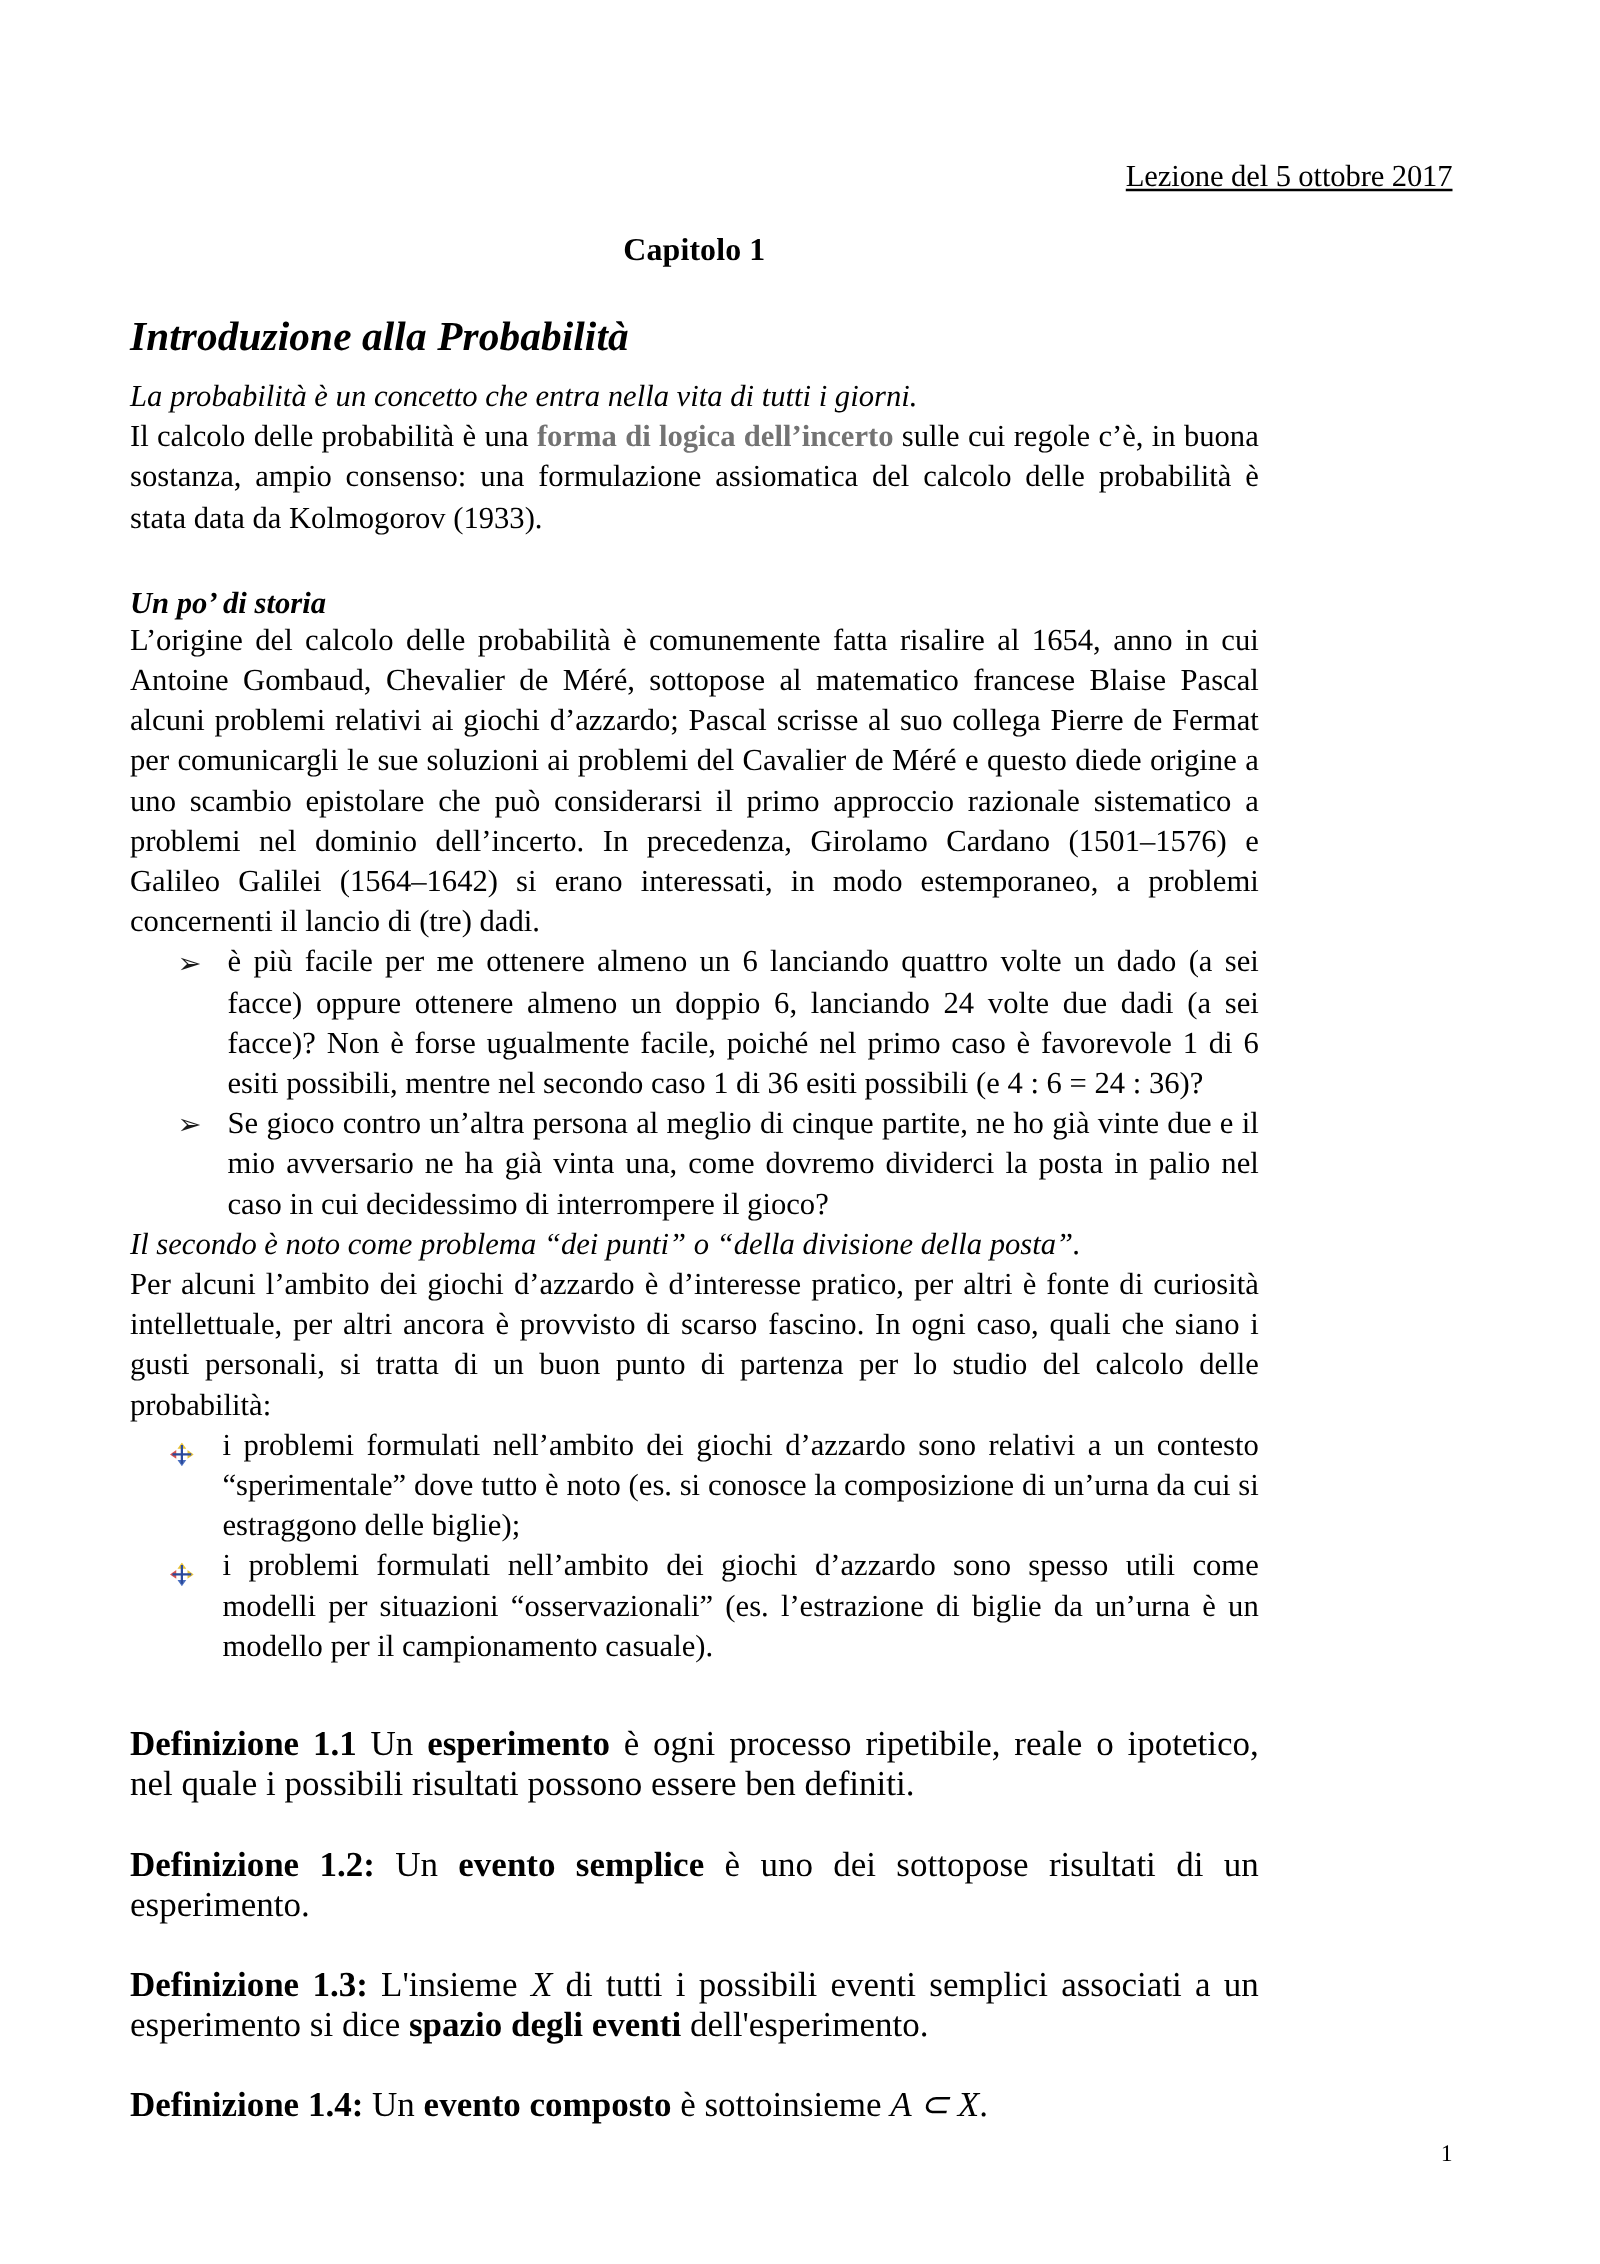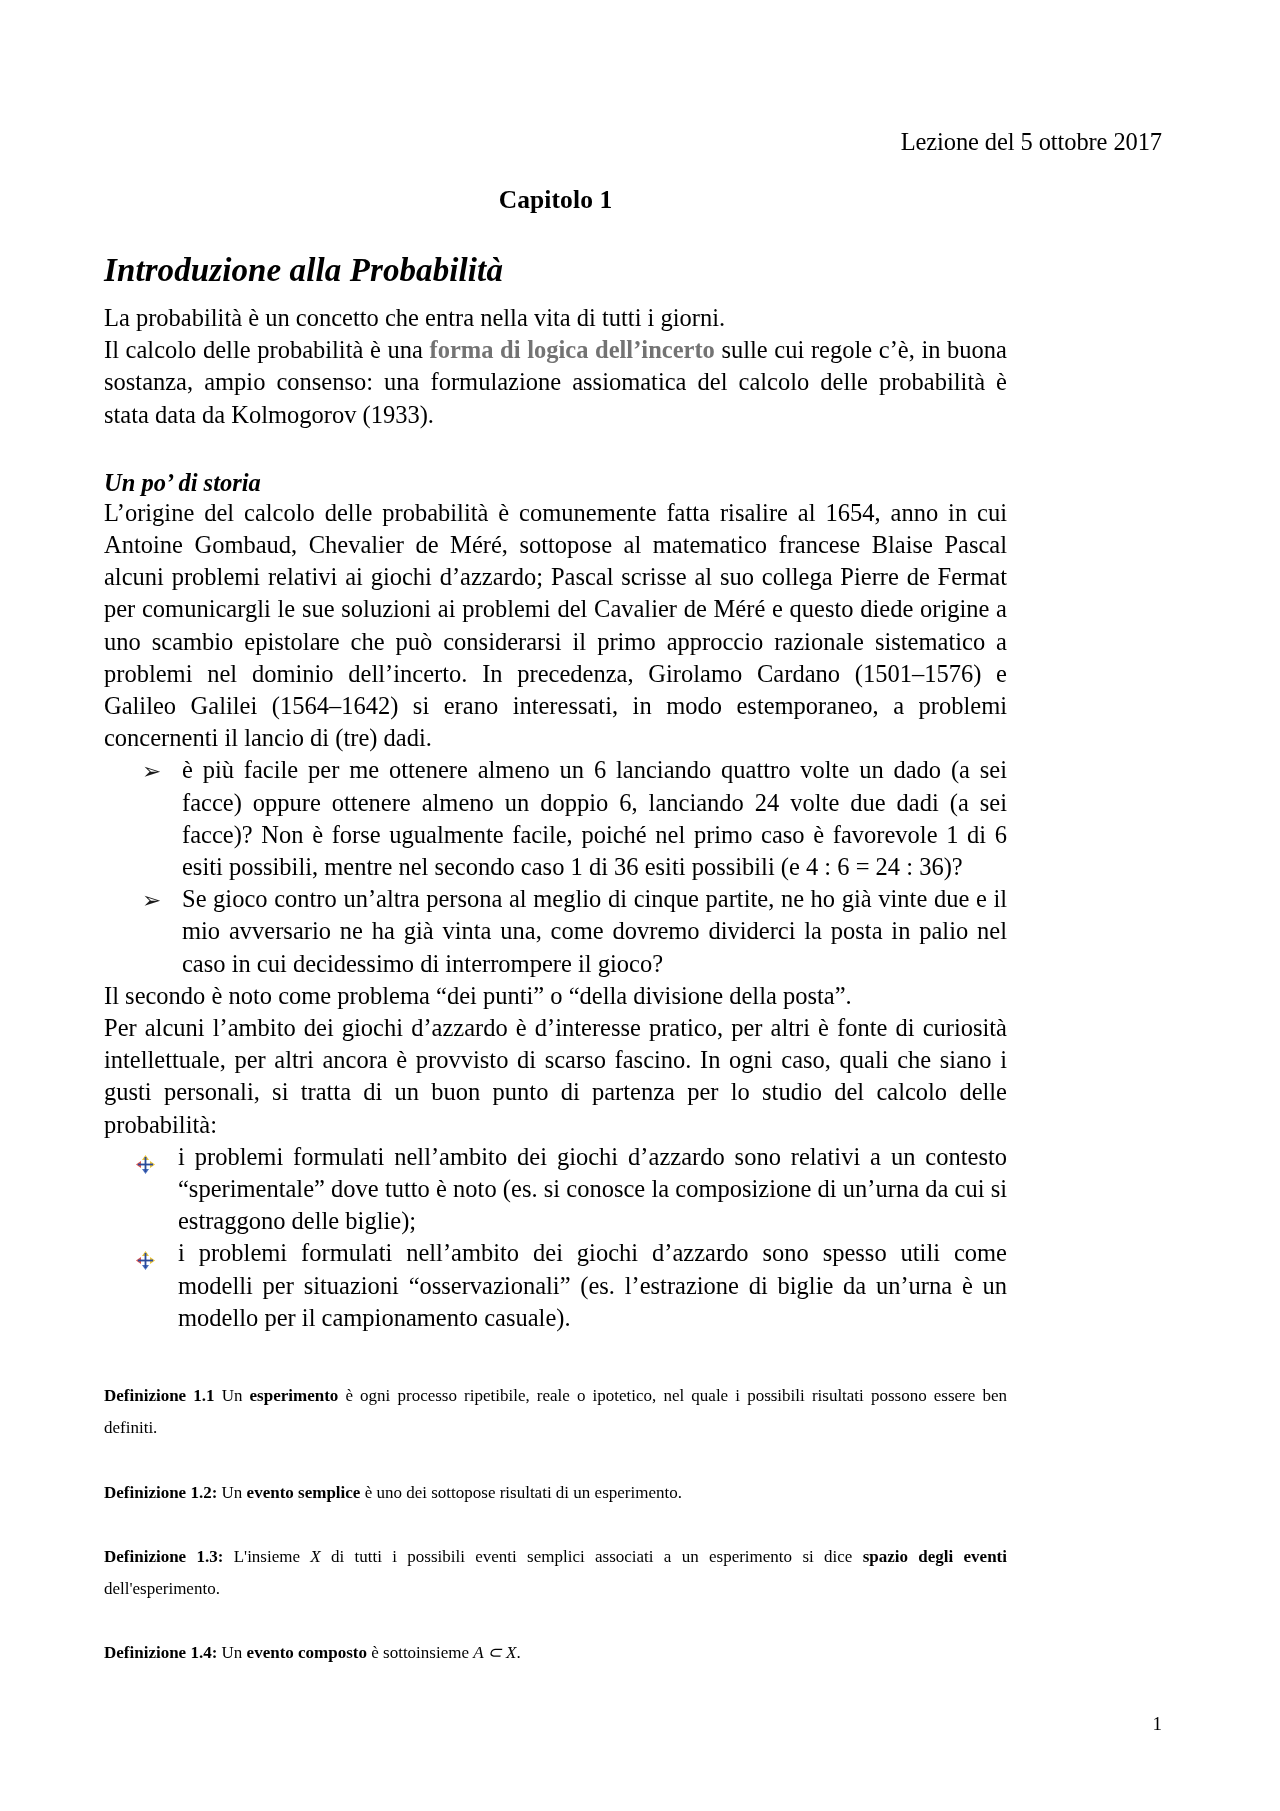--- a/index.html
+++ b/index.html
@@ -22,20 +22,21 @@
     box-sizing: border-box;
     padding: 0;
   }
   .header-date {
     position: absolute;
     top: 128px;
     right: 118px;
     font-size: 24.5px;
     letter-spacing: -0.1px;
     white-space: nowrap;
+    text-decoration: underline;
   }
   .content {
     position: absolute;
     left: 104px;
     top: 185px;
     width: 903px;
   }
   .chapter-label {
     font-weight: bold;
     font-size: 25.5px;
@@ -53,21 +54,21 @@
   p.body {
     font-size: 24.5px;
     line-height: 32.2px;
     text-align: justify;
     margin: 0;
     -webkit-hyphens: none;
     hyphens: none;
   }
   .para-intro { margin-top: 43px; }
   .para-gap { margin-top: 30px; }
-  .no-justify { text-align: left; }
+  .no-justify { text-align: left; font-style: italic; }
   .red {
     color: #737373;
     font-weight: bold;
   }
   .section-head {
     font-weight: bold;
     font-style: italic;
     font-size: 24.5px;
     margin: 38px 0 0 0;
   }
@@ -97,21 +98,21 @@
   }
   .pin-marker {
     position: absolute;
     left: 32px;
     top: 9px;
     width: 19px;
     height: 19px;
   }
   .defs { margin-top: 0; }
   .def-block {
-    font-size: 17px;
+    font-size: 28px;
     line-height: 32.2px;
     text-align: justify;
     margin-top: 32px;
   }
   .def-block.first { margin-top: 46px; }
   b.strong { font-weight: bold; }
   i.math {
     font-style: italic;
     font-family: "Liberation Serif", serif;
   }

